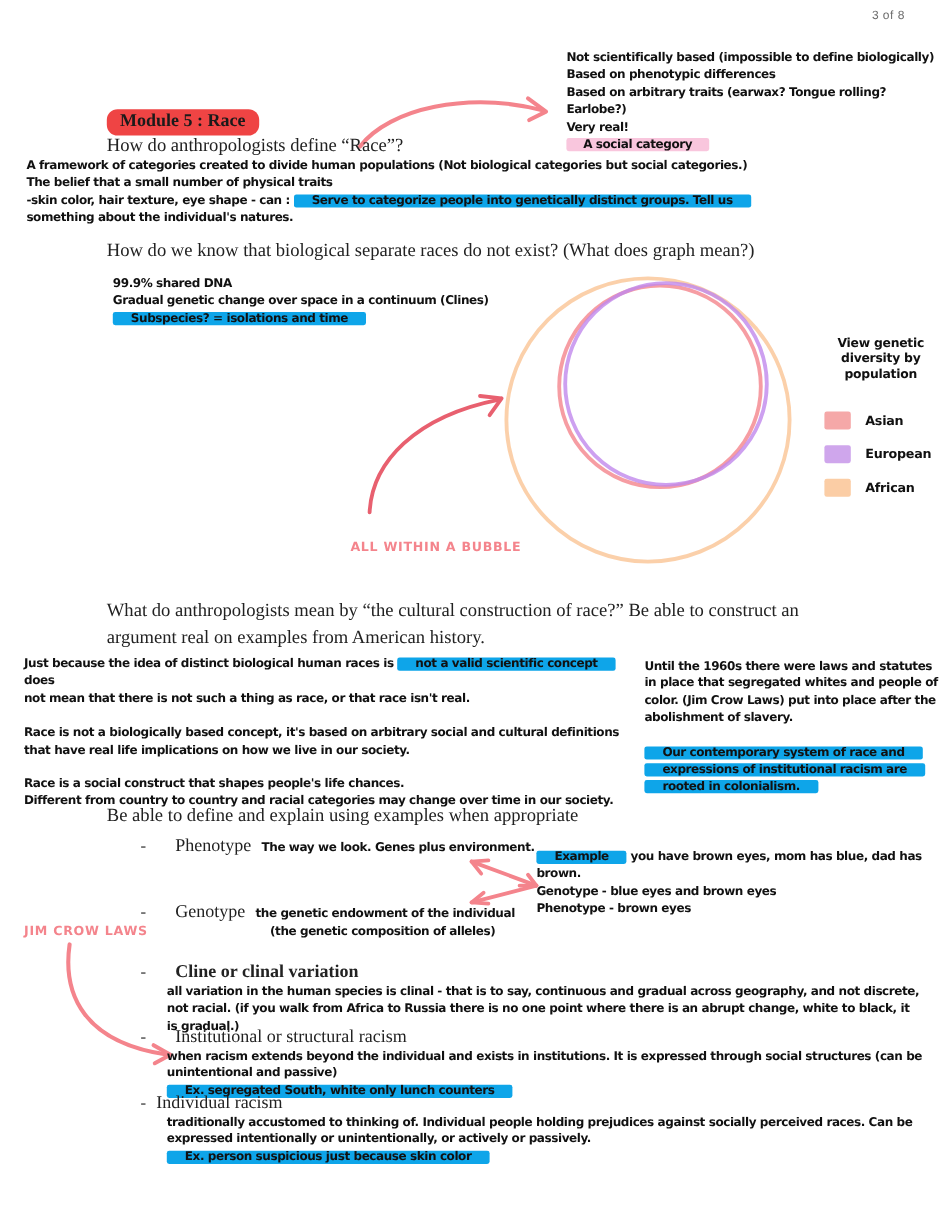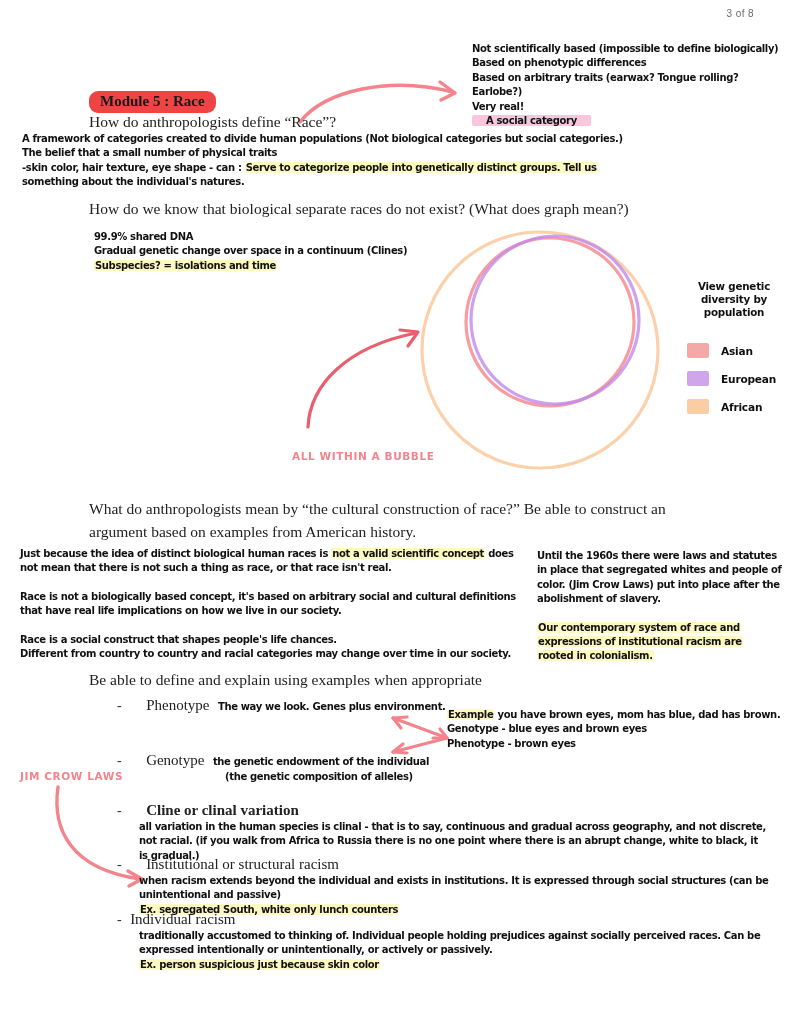--- a/index.html
+++ b/index.html
@@ -53,21 +53,21 @@
 
   
   .note {
     font-family: "DejaVu Sans", sans-serif;
     font-weight: bold;
     font-size: 10px;
     line-height: 14.4px;
     color: #111;
     letter-spacing: -0.35px;
   }
-  .note .hl { background: #fef9c3; border-radius: 2px; padding: 0 1px; }
+  .note .hl { background: #0ea5e9; border-radius: 2px; padding: 0 15px; }
   .note .hl-strong { background: #f9c6dd; border-radius: 2px; padding: 0 14px; }
 
   
   .marker {
     font-family: "DejaVu Sans", sans-serif;
     font-weight: bold;
     font-size: 10.5px;
     letter-spacing: 0.6px;
     color: #f4848c;
   }
@@ -193,21 +193,21 @@
         <span class="legend-label">European</span>
       </div>
       <div class="legend-row">
         <span class="legend-swatch" style="background:#fbcda5;"></span>
         <span class="legend-label">African</span>
       </div>
     </div>
   </div>
 
   <div class="abs prompt" style="top:500px; left:89px;">What do anthropologists mean by “the cultural construction of race?” Be able to construct an</div>
-  <div class="abs prompt" style="top:523px; left:89px;">argument based on examples from American history.</div>
+  <div class="abs prompt" style="top:523px; left:89px;">argument real on examples from American history.</div>
 
   <div class="abs note" style="top:547px; left:20px; width:500px;">
     <div>
       <div>
         <span>Just because the idea of distinct biological human races is </span><span class="hl">not a valid scientific concept</span><span> does</span>
       </div>
       <div>not mean that there is not such a thing as race, or that race isn't real.</div>
     </div>
     <div style="height:14px;"></div>
     <div>

